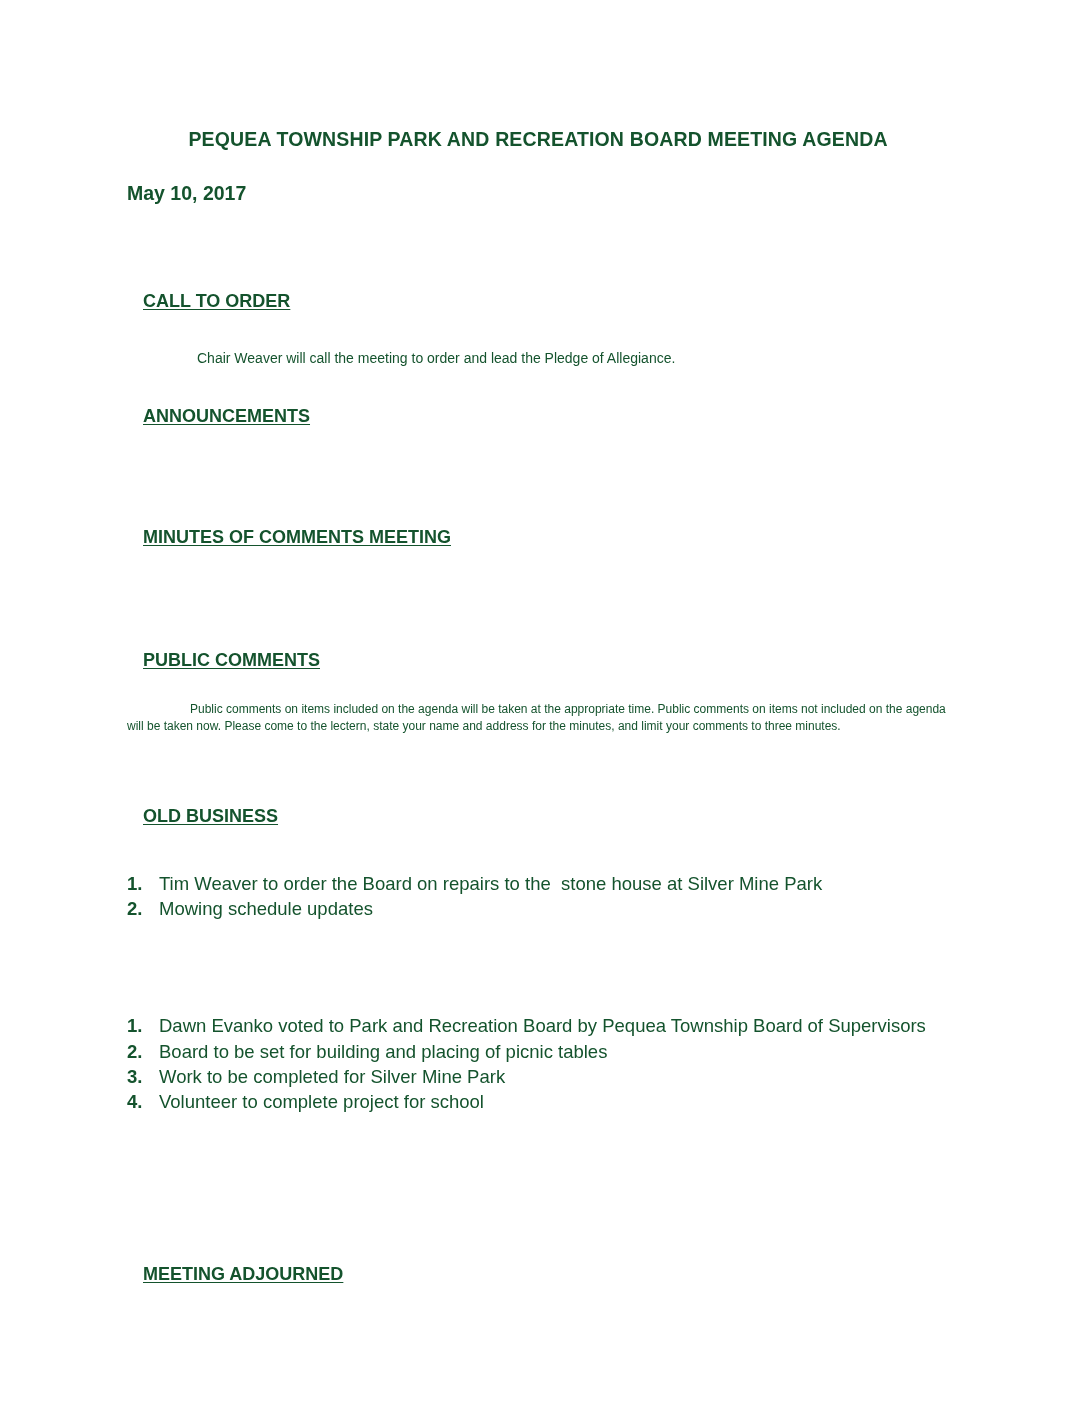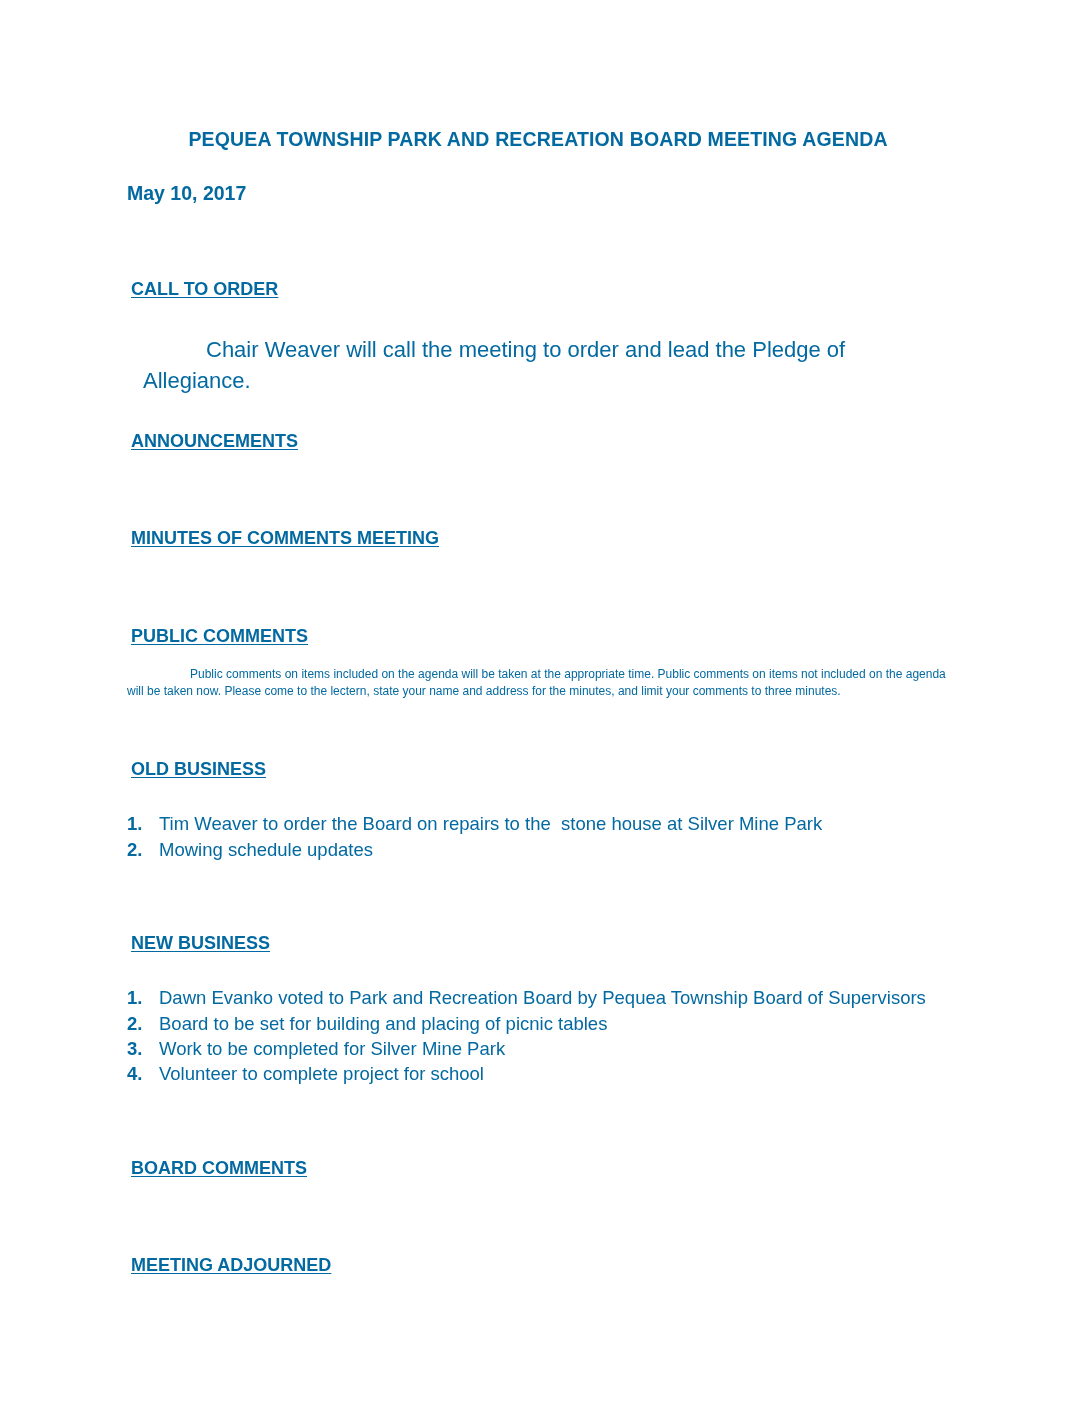--- a/index.html
+++ b/index.html
@@ -7,21 +7,21 @@
     padding: 0;
     background: #ffffff;
   }
   .page {
     position: relative;
     width: 1088px;
     height: 1408px;
     background: #ffffff;
     box-sizing: border-box;
     font-family: "Liberation Sans", sans-serif;
-    color: #0369a1;
+    color: #14532d;
     overflow: hidden;
   }
   .content {
     position: absolute;
     left: 127px;
     top: 0;
     width: 822px;
   }
 
   
@@ -44,33 +44,33 @@
   }
 
   
   .section {
     margin: 0;
   }
   .section-heading {
     font-weight: bold;
     font-size: 18px;
     line-height: 1.3;
-    margin: 4px;
+    margin: 16px;
     display: block;
   }
   .section-heading > span {
     text-decoration: underline;
     text-underline-offset: 2px;
   }
 
   
   .body-line {
-    font-size: 22px;
+    font-size: 14px;
     line-height: 1.42;
-    margin: 16px;
+    margin: 7px;
     text-indent: 63px;
   }
   .body-para {
     font-size: 12px;
     line-height: 1.42;
     margin: 0;
     text-indent: 63px;
     text-align: left;
   }
 
@@ -159,21 +159,20 @@
         <li>
           <span class="num">2.</span>
           <span class="txt">Mowing schedule updates</span>
         </li>
       </ol>
     </div>
 
     <div class="sp-xl"></div>
 
     <div class="section">
-      <div class="section-heading"><span>NEW BUSINESS</span></div>
       <div class="sp-blankline"></div>
       <ol class="agenda-list list-new">
         <li>
           <span class="num">1.</span>
           <span class="txt">Dawn Evanko voted to Park and Recreation Board by Pequea Township Board of Supervisors</span>
         </li>
         <li>
           <span class="num">2.</span>
           <span class="txt">Board to be set for building and placing of picnic tables</span>
         </li>
@@ -183,23 +182,20 @@
         </li>
         <li>
           <span class="num">4.</span>
           <span class="txt">Volunteer to complete project for school</span>
         </li>
       </ol>
     </div>
 
     <div class="sp-xl"></div>
 
-    <div class="section">
-      <div class="section-heading"><span>BOARD COMMENTS</span></div>
-    </div>
 
     <div class="sp-xl"></div>
 
     <div class="section">
       <div class="section-heading"><span>MEETING ADJOURNED</span></div>
     </div>
 
   </div>
 </div>
 

